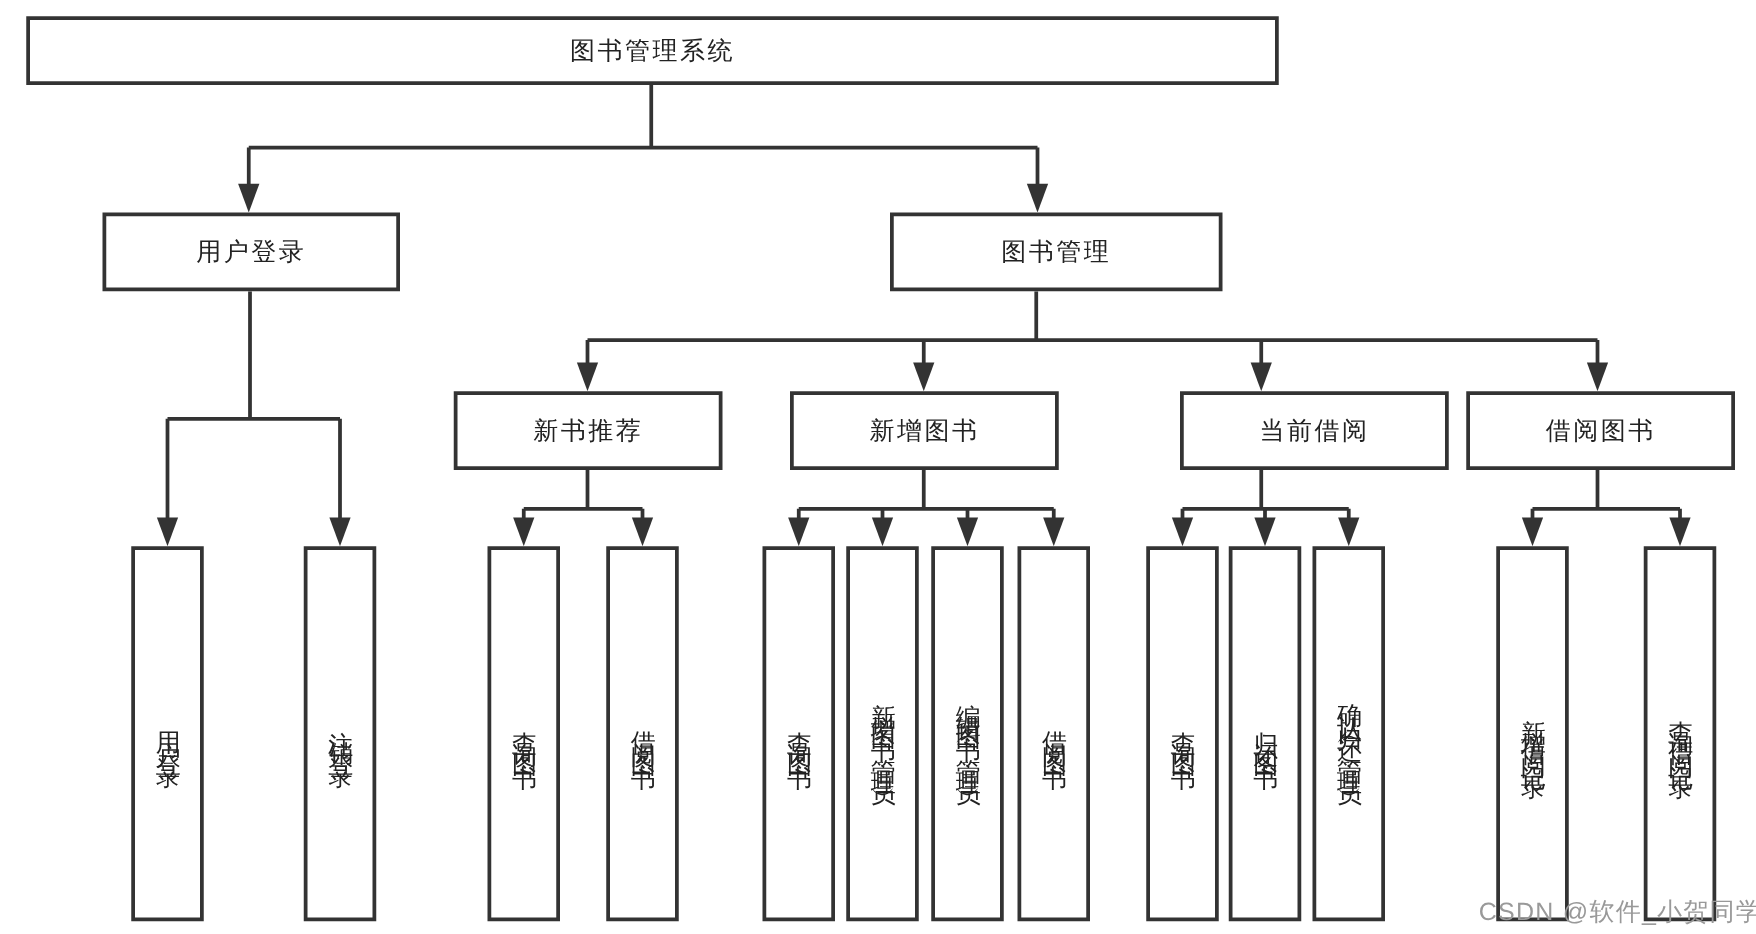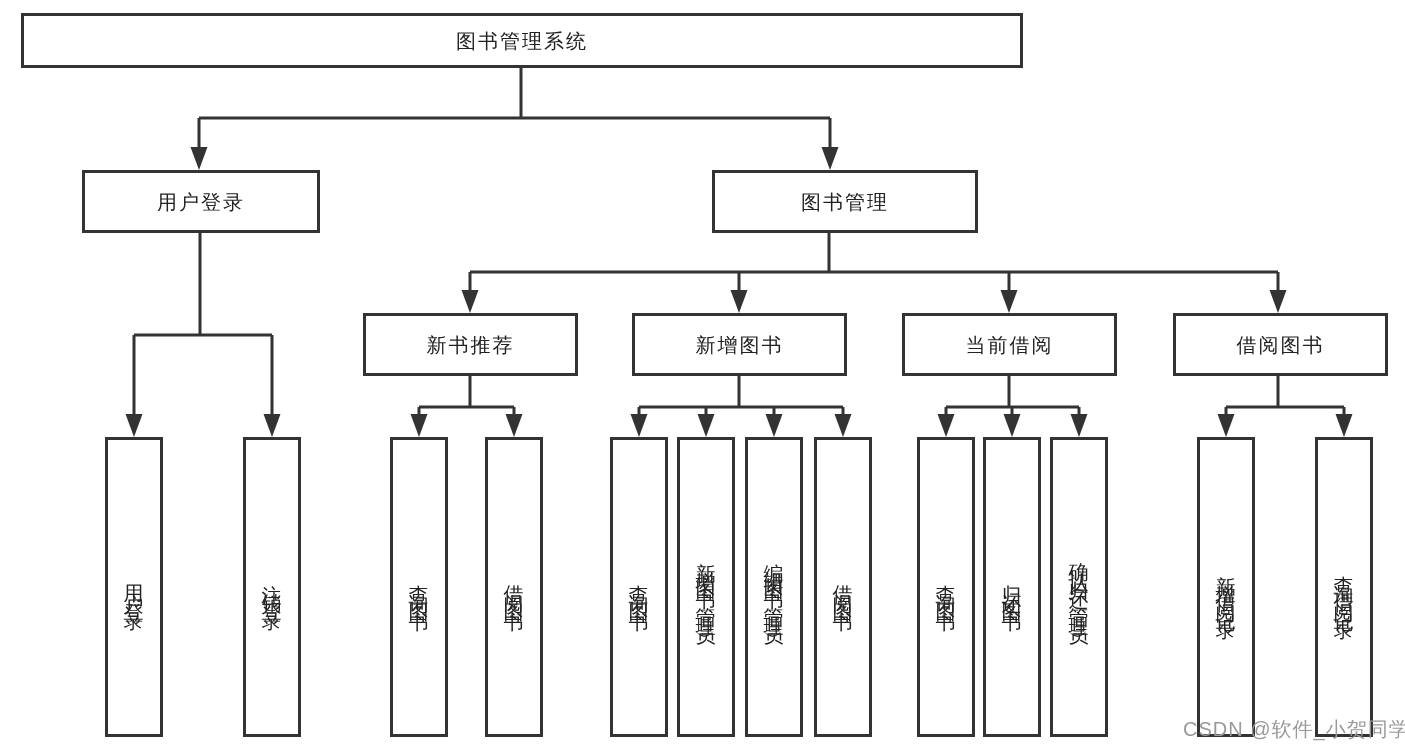--- a/index.html
+++ b/index.html
@@ -25,21 +25,21 @@
   }
   
   .n-root{left:21px;top:13px;width:1002px;height:55px;}
   
   .n-userlogin{left:82px;top:170px;width:238px;height:63px;}
   .n-bookmgmt{left:712px;top:170px;width:266px;height:63px;}
   
   .n-l3{top:313px;width:215px;height:63px;text-align:center;}
   .n-newrec{left:363px;}
   .n-borrow{left:632px;}
-  .n-current{left:902px;}
+  .n-current{left:944px;}
   .n-record{left:1173px;}
   
   .leaf{top:437px;width:58px;height:300px;}
   .n-a1{left:105px;} .n-a2{left:243px;}
   .n-b1{left:390px;} .n-b2{left:485px;}
   .n-c1{left:610px;} .n-c2{left:677px;} .n-c3{left:745px;} .n-c4{left:814px;}
   .n-d1{left:917px;} .n-d2{left:983px;} .n-d3{left:1050px;}
   .n-e1{left:1197px;} .n-e2{left:1315px;}
   #watermark{
     position:absolute;left:1183px;top:716px;

